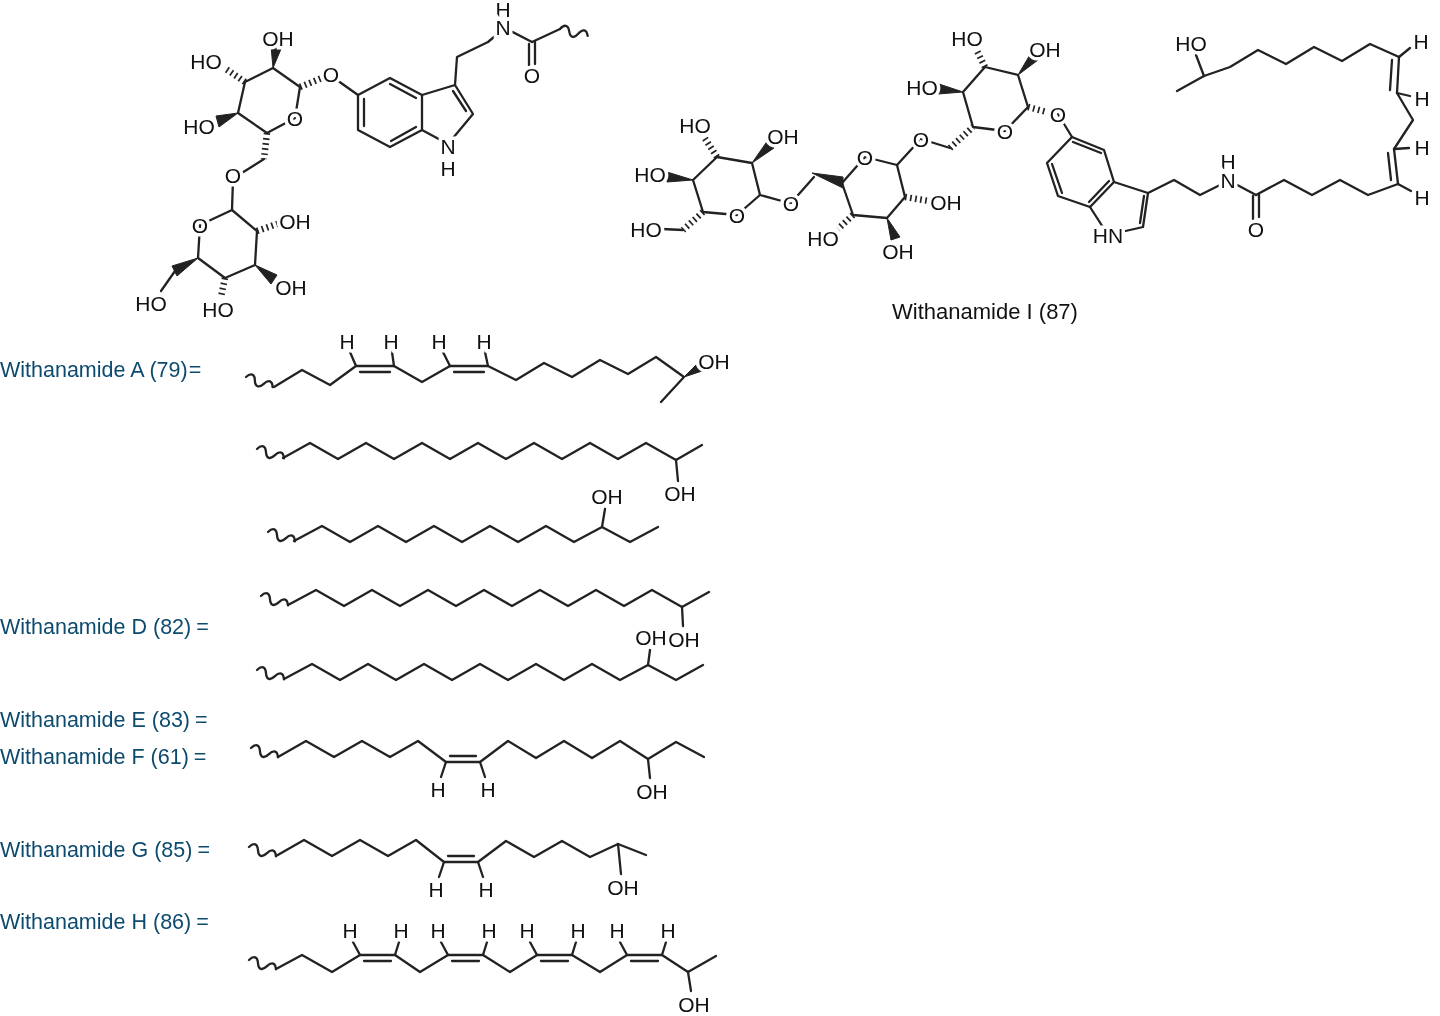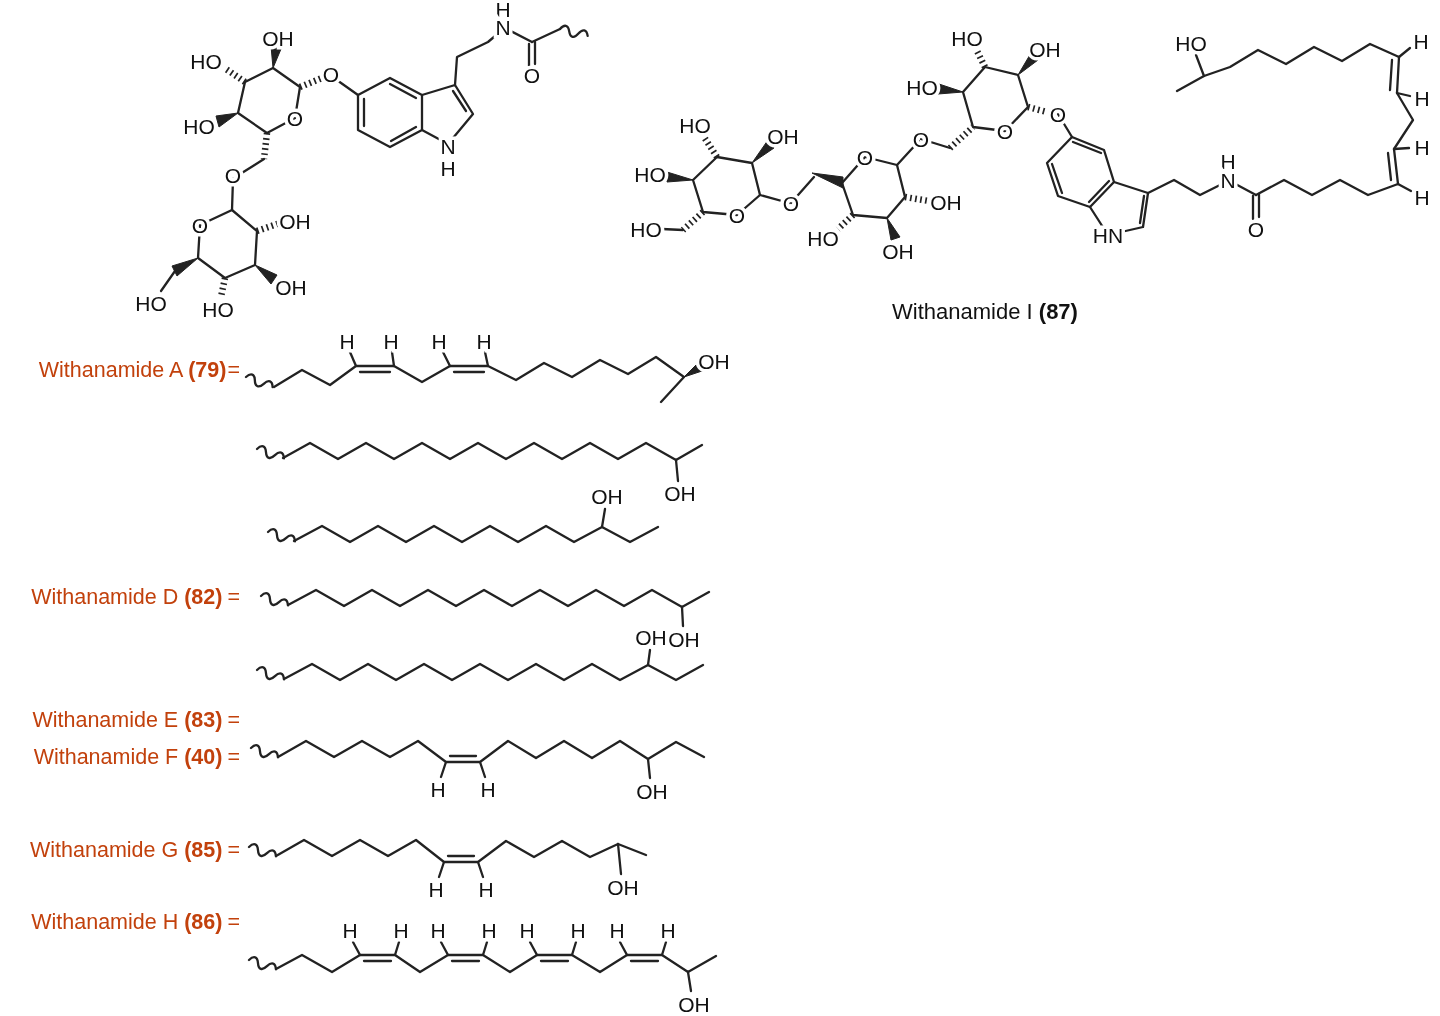--- a/index.html
+++ b/index.html
@@ -4,22 +4,22 @@
 <style>
   html,body{margin:0;padding:0;background:#fff;}
   .canvas{position:relative;width:1440px;height:1016px;background:#fff;overflow:hidden;
           font-family:"Liberation Sans",sans-serif;}
   svg{position:absolute;left:0;top:0;}
   .b{stroke:#222;stroke-width:2.3;fill:none;stroke-linecap:round;stroke-linejoin:round;}
   .w{fill:#222;stroke:#222;stroke-width:1;stroke-linejoin:round;}
   .hb{stroke:#222;stroke-width:6.5;stroke-dasharray:1.7 3.4;fill:none;}
   .at{font-family:"Liberation Sans",sans-serif;font-size:21px;fill:#111;
       stroke:#fff;stroke-width:7px;paint-order:stroke;text-anchor:middle;dominant-baseline:central;}
-  .rowlab{position:absolute;left:0;width:240px;text-align:right;font-size:21.5px;color:#c2410c;white-space:nowrap;}
-  .rowlab b,.struct-label b{font-weight:700;}
+  .rowlab{position:absolute;left:0;width:240px;text-align:left;font-size:21.5px;color:#0c4a6e;white-space:nowrap;}
+  .rowlab b,.struct-label b{font-weight:400;}
   .rowlab .eq{margin-left:5px;}
   #row-a .eq{margin-left:1px;}
   .struct-label{position:absolute;text-align:center;font-size:22px;color:#111;white-space:nowrap;}
 </style>
 </head>
 <body>
 
 <div class="canvas">
 <svg width="1440" height="1016" viewBox="0 0 1440 1016">
 
@@ -240,31 +240,31 @@
 
 <div class="struct-label" style="left:850px;top:299px;width:270px">
   <span>Withanamide I</span>
   <b>(87)</b>
 </div>
 
 <div class="rowlab" id="row-a" style="top:358px">
   <span>Withanamide A</span>
   <b>(79)</b><span class="eq">=</span>
 </div>
-<div class="rowlab" id="row-d" style="top:585px">
+<div class="rowlab" id="row-d" style="top:615px">
   <span>Withanamide D</span>
   <b>(82)</b><span class="eq">=</span>
 </div>
 <div class="rowlab" id="row-e" style="top:708px">
   <span>Withanamide E</span>
   <b>(83)</b><span class="eq">=</span>
 </div>
 <div class="rowlab" id="row-f" style="top:745px">
   <span>Withanamide F</span>
-  <b>(40)</b><span class="eq">=</span>
+  <b>(61)</b><span class="eq">=</span>
 </div>
 <div class="rowlab" id="row-g" style="top:838px">
   <span>Withanamide G</span>
   <b>(85)</b><span class="eq">=</span>
 </div>
 <div class="rowlab" id="row-h" style="top:910px">
   <span>Withanamide H</span>
   <b>(86)</b><span class="eq">=</span>
 </div>
 </div>

